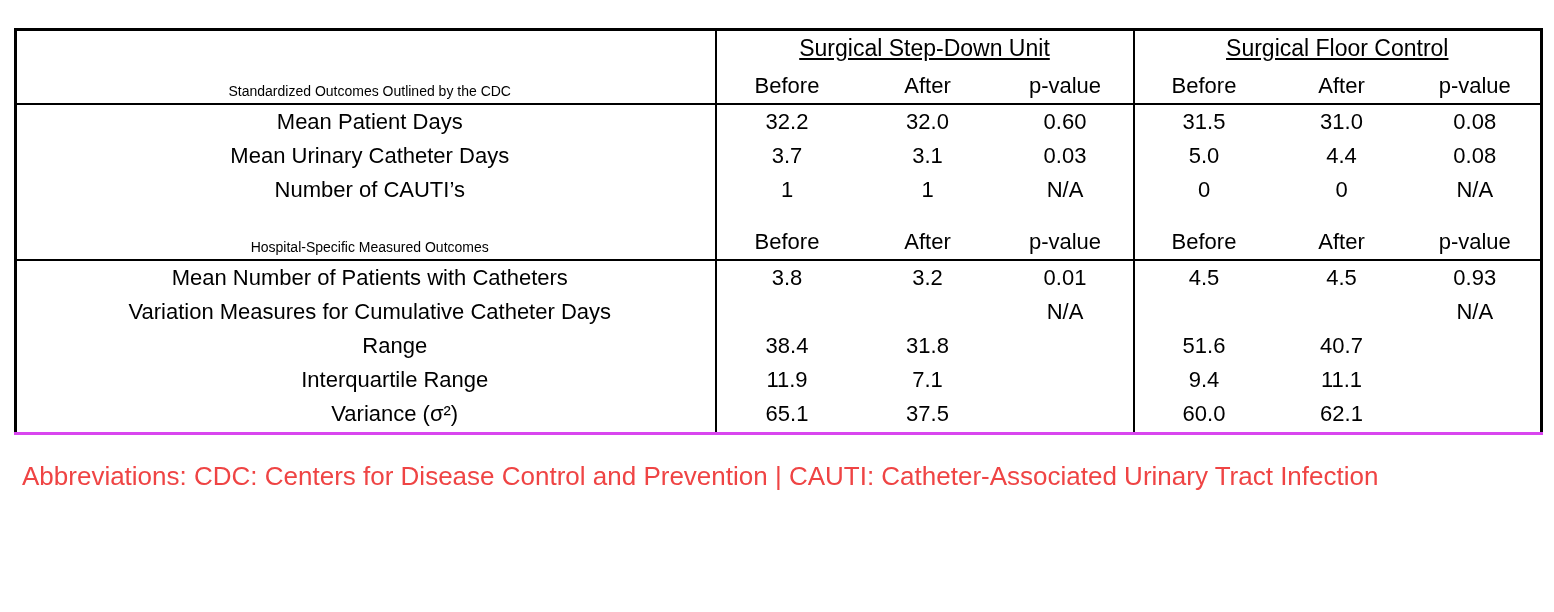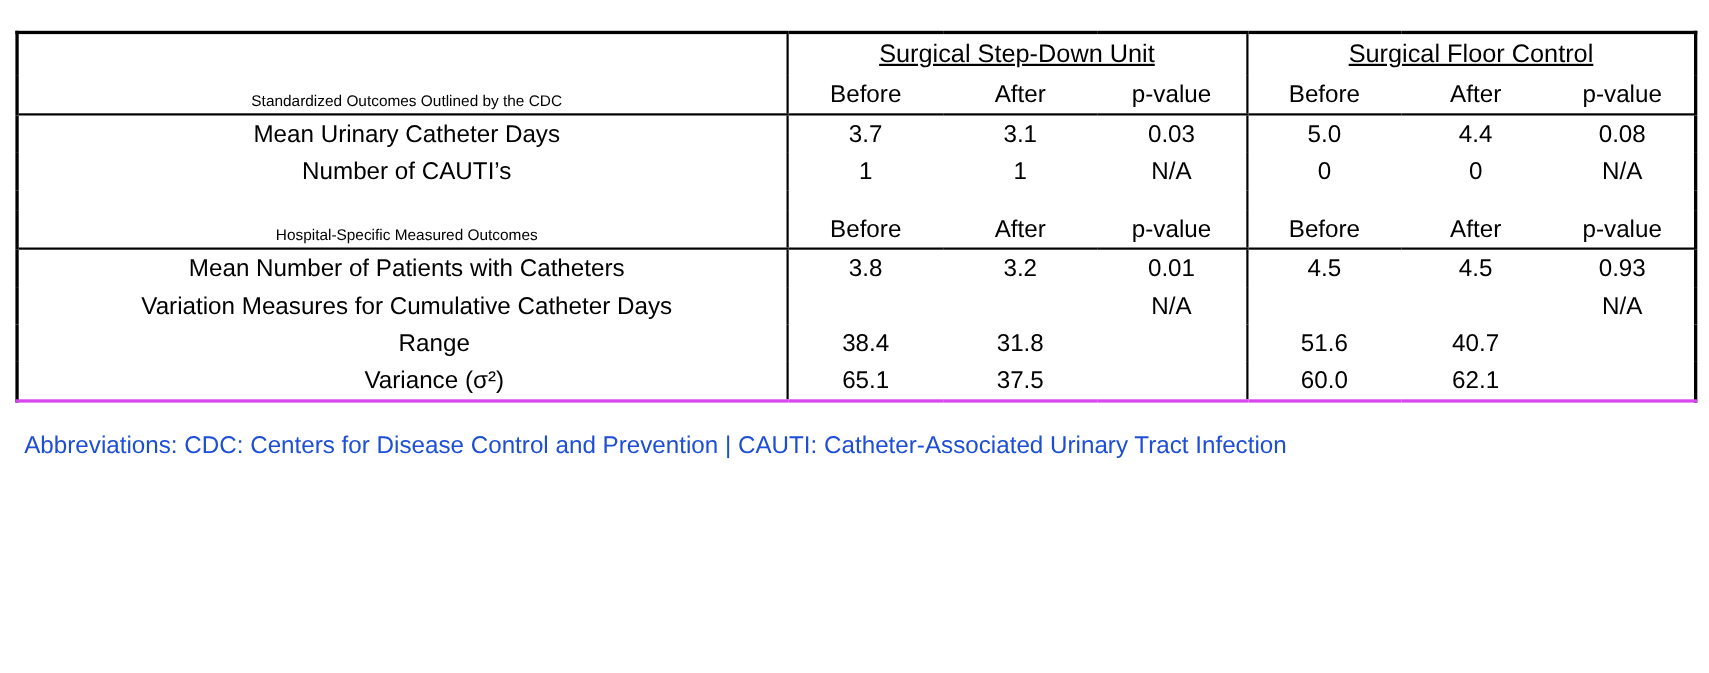--- a/index.html
+++ b/index.html
@@ -62,22 +62,22 @@
   .rule-below td { border-bottom: 2px solid #000; }
   .indent { padding-left: 58px !important; }
   .spacer td { height: 18px; border: none; }
   .spacer td.vline { border-left: 2px solid #000; }
   .spacer td.col-left-edge { border-left: 3px solid #000; }
   .spacer td.col-right-edge { border-right: 3px solid #000; }
 
   .footnote {
     margin-top: 26px;
     padding-left: 8px;
-    font-size: 22px;
-    color: #1d4ed8;
+    font-size: 26px;
+    color: #ef4444;
     white-space: nowrap;
   }
 </style>
 </head>
 <body>
 
 <div class="page">
 
   <table class="outcomes">
     <colgroup>
@@ -100,20 +100,29 @@
       <tr class="rule-below">
         <td class="section-title col-left-edge">Standardized Outcomes Outlined by the CDC</td>
         <td class="hdr-sub vline">Before</td>
         <td class="hdr-sub">After</td>
         <td class="hdr-sub">p-value</td>
         <td class="hdr-sub vline">Before</td>
         <td class="hdr-sub">After</td>
         <td class="hdr-sub col-right-edge">p-value</td>
       </tr>
 
+      <tr>
+        <td class="col-label col-left-edge">Mean Patient Days</td>
+        <td class="vline">32.2</td>
+        <td>32.0</td>
+        <td>0.60</td>
+        <td class="vline">31.5</td>
+        <td>31.0</td>
+        <td class="col-right-edge">0.08</td>
+      </tr>
 
       <tr>
         <td class="col-label col-left-edge">Mean Urinary Catheter Days</td>
         <td class="vline">3.7</td>
         <td>3.1</td>
         <td>0.03</td>
         <td class="vline">5.0</td>
         <td>4.4</td>
         <td class="col-right-edge">0.08</td>
       </tr>
@@ -172,20 +181,29 @@
       <tr>
         <td class="col-label indent col-left-edge">Range</td>
         <td class="vline">38.4</td>
         <td>31.8</td>
         <td></td>
         <td class="vline">51.6</td>
         <td>40.7</td>
         <td class="col-right-edge"></td>
       </tr>
 
+      <tr>
+        <td class="col-label indent col-left-edge">Interquartile Range</td>
+        <td class="vline">11.9</td>
+        <td>7.1</td>
+        <td></td>
+        <td class="vline">9.4</td>
+        <td>11.1</td>
+        <td class="col-right-edge"></td>
+      </tr>
 
 
       <tr class="frame-bottom">
         <td class="col-label indent col-left-edge">Variance (σ²)</td>
         <td class="vline">65.1</td>
         <td>37.5</td>
         <td></td>
         <td class="vline">60.0</td>
         <td>62.1</td>
         <td class="col-right-edge"></td>

